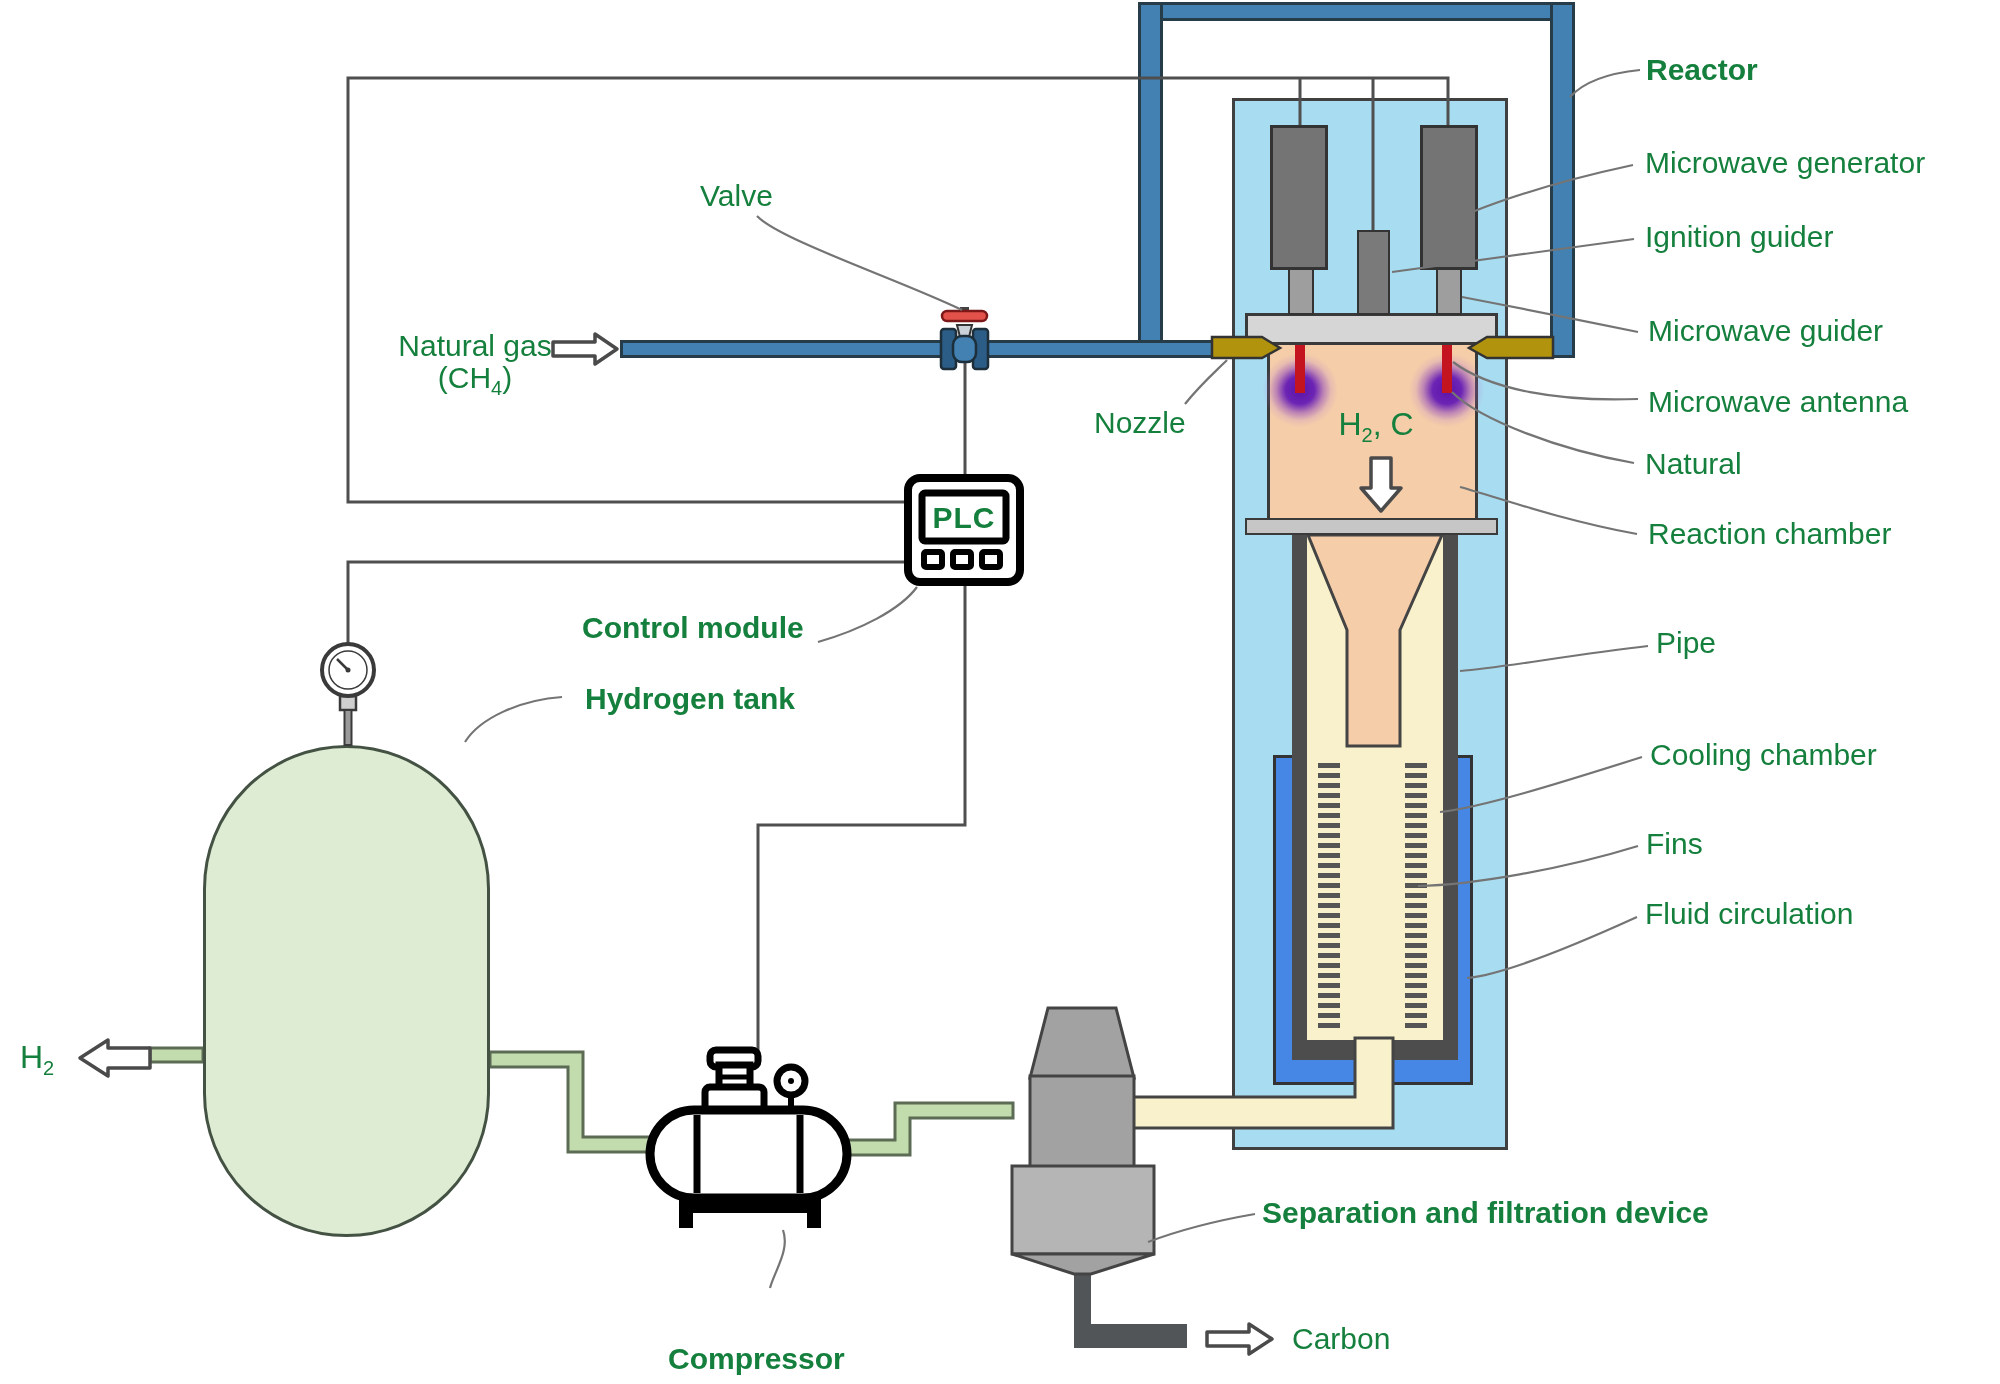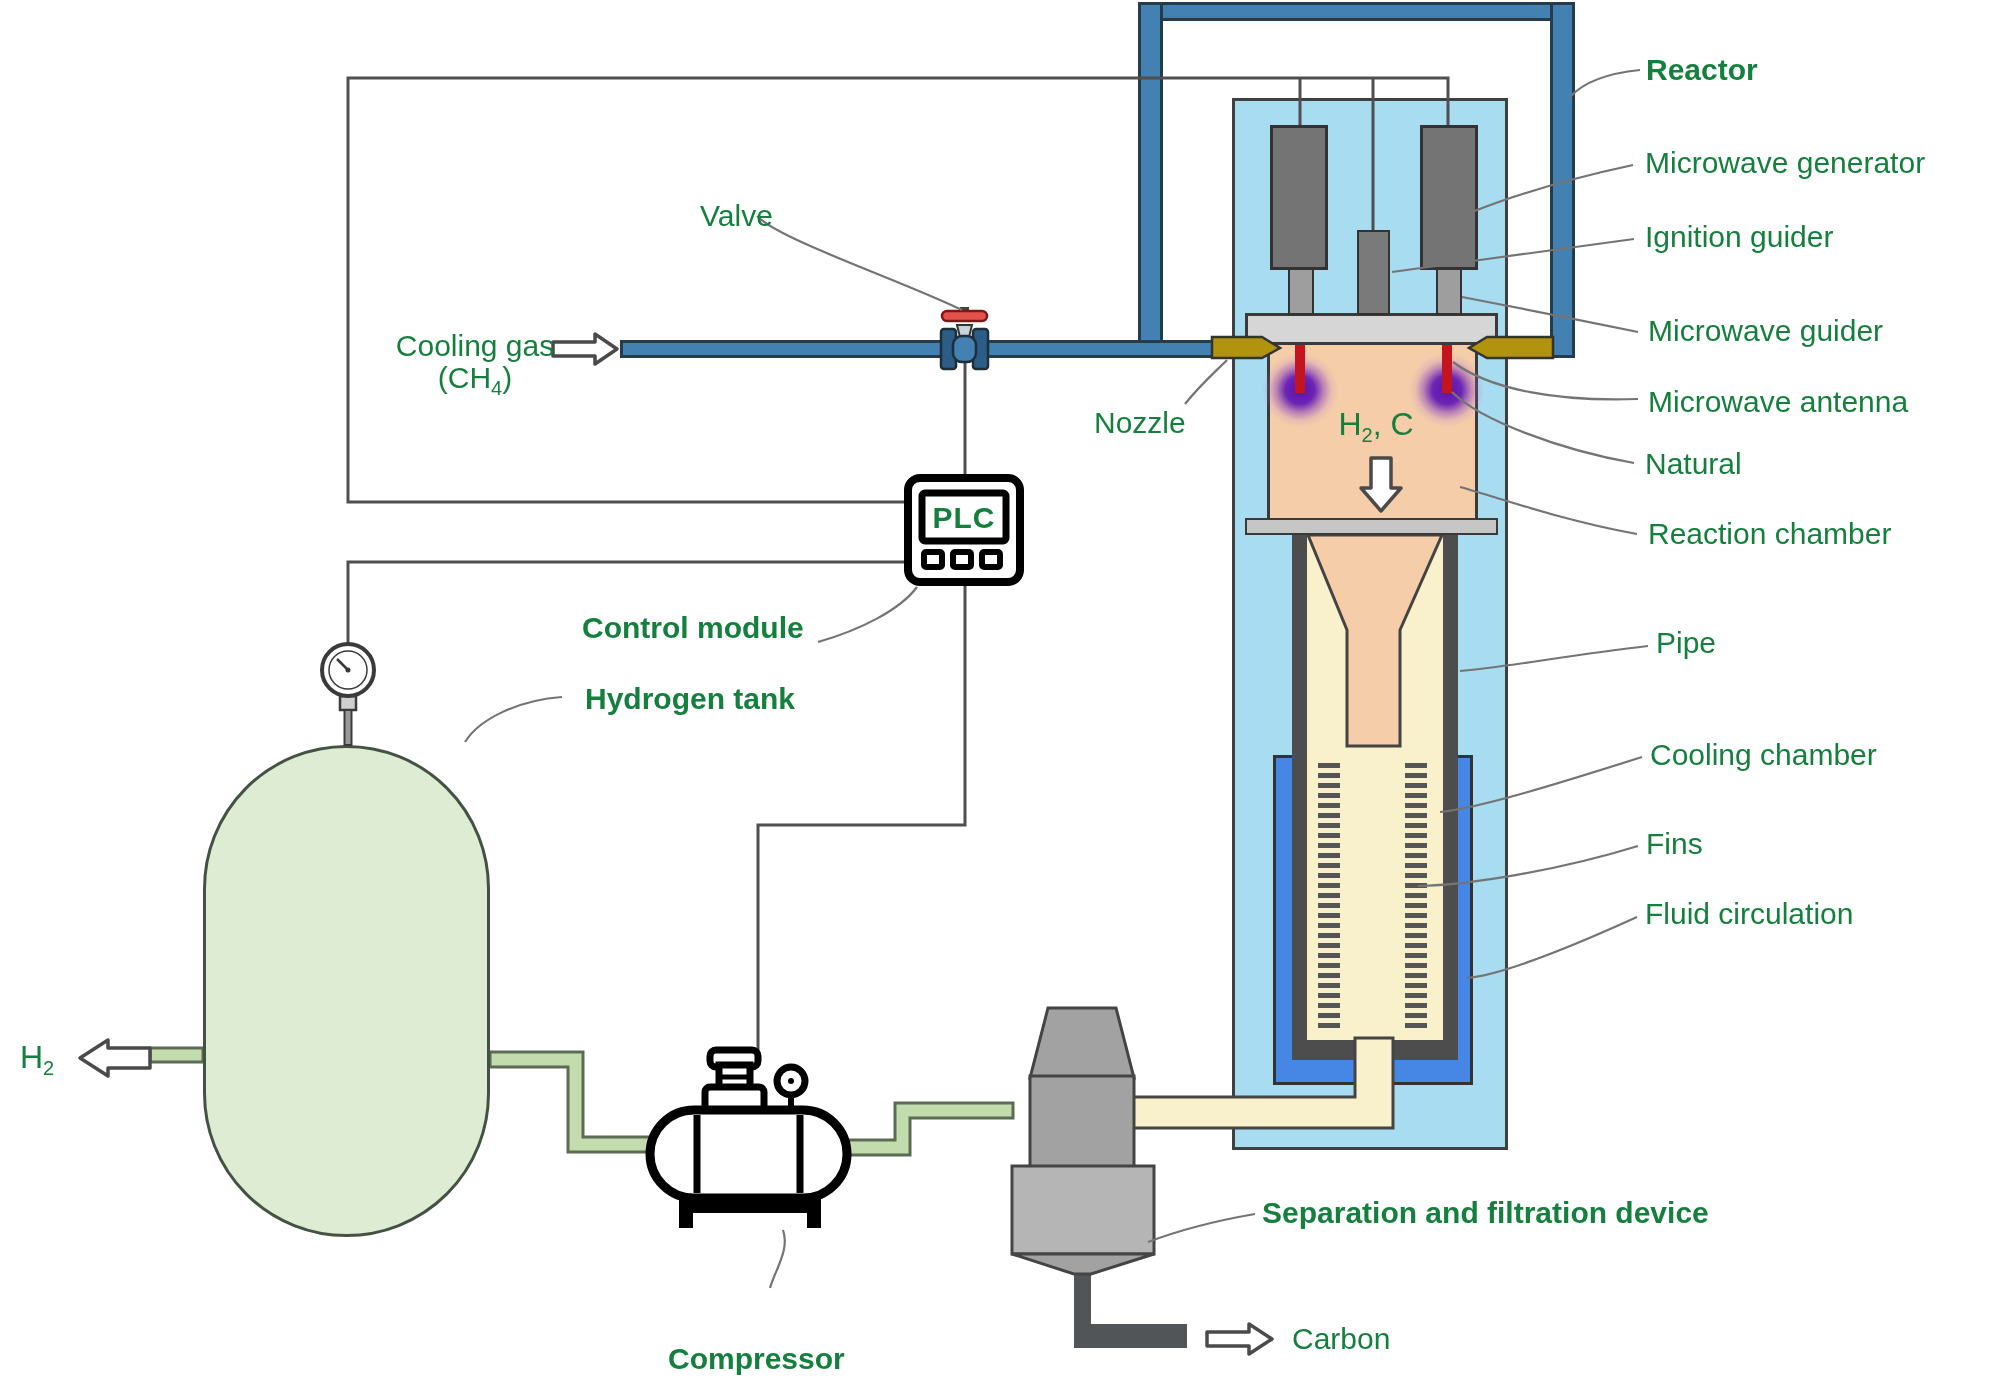--- a/index.html
+++ b/index.html
@@ -146,23 +146,23 @@
 <div class="lbl" style="left:1645px;top:221px;">Ignition guider</div>
 <div class="lbl" style="left:1648px;top:315px;">Microwave guider</div>
 <div class="lbl" style="left:1648px;top:386px;">Microwave antenna</div>
 <div class="lbl" style="left:1645px;top:448px;">Natural</div>
 <div class="lbl" style="left:1648px;top:518px;">Reaction chamber</div>
 <div class="lbl" style="left:1656px;top:627px;">Pipe</div>
 <div class="lbl" style="left:1650px;top:739px;">Cooling chamber</div>
 <div class="lbl" style="left:1646px;top:828px;">Fins</div>
 <div class="lbl" style="left:1645px;top:898px;">Fluid circulation</div>
 <div class="lbl" style="left:1094px;top:407px;">Nozzle</div>
-<div class="lbl" style="left:700px;top:200px;">Valve</div>
+<div class="lbl" style="left:700px;top:180px;">Valve</div>
 <div class="lbl" style="left:375px;top:330px;width:200px;text-align:center;">
-  <span>Cooling gas</span><br>
+  <span>Natural gas</span><br>
   <span>(CH</span><sub class="s">4</sub><span>)</span>
 </div>
 <div class="lbl" style="left:1320px;top:408px;width:112px;text-align:center;font-size:32px;">
   <span>H</span><sub class="s">2</sub><span>, C</span>
 </div>
 <div class="lbl bold" style="left:922px;top:502px;width:84px;text-align:center;letter-spacing:1px;">PLC</div>
 <div class="lbl bold" style="left:582px;top:612px;">Control module</div>
 <div class="lbl bold" style="left:585px;top:683px;">Hydrogen tank</div>
 <div class="lbl bold" style="left:668px;top:1343px;">Compressor</div>
 <div class="lbl bold" style="left:1262px;top:1197px;">Separation and filtration device</div>

